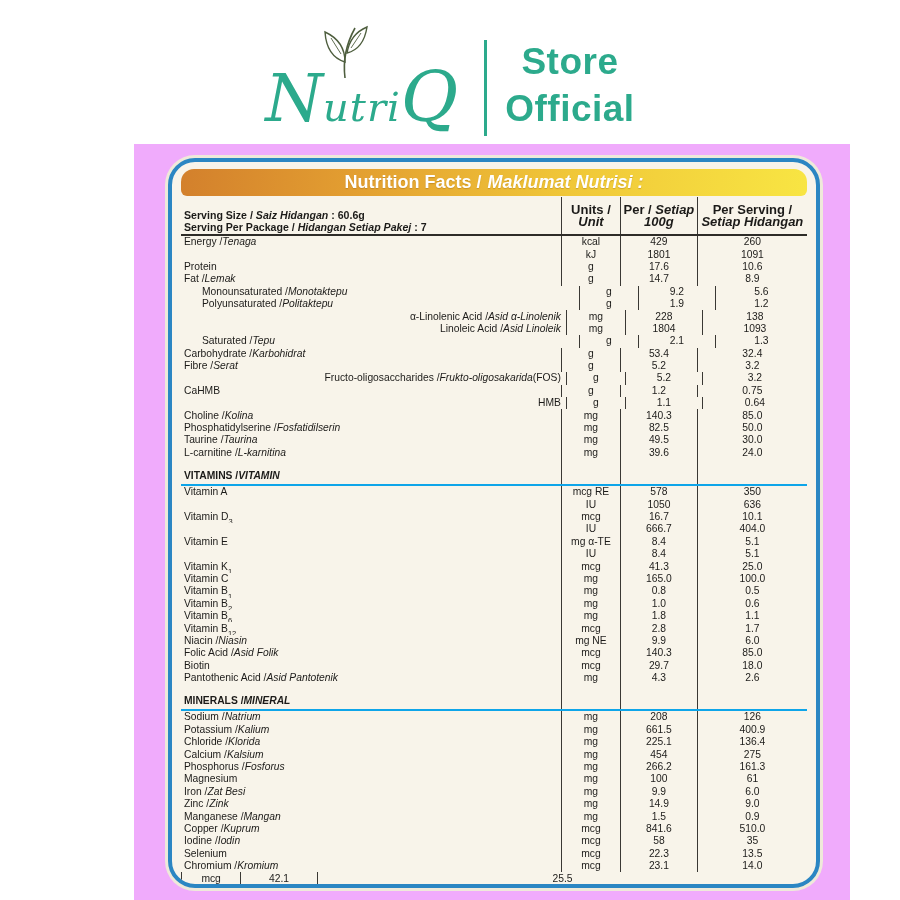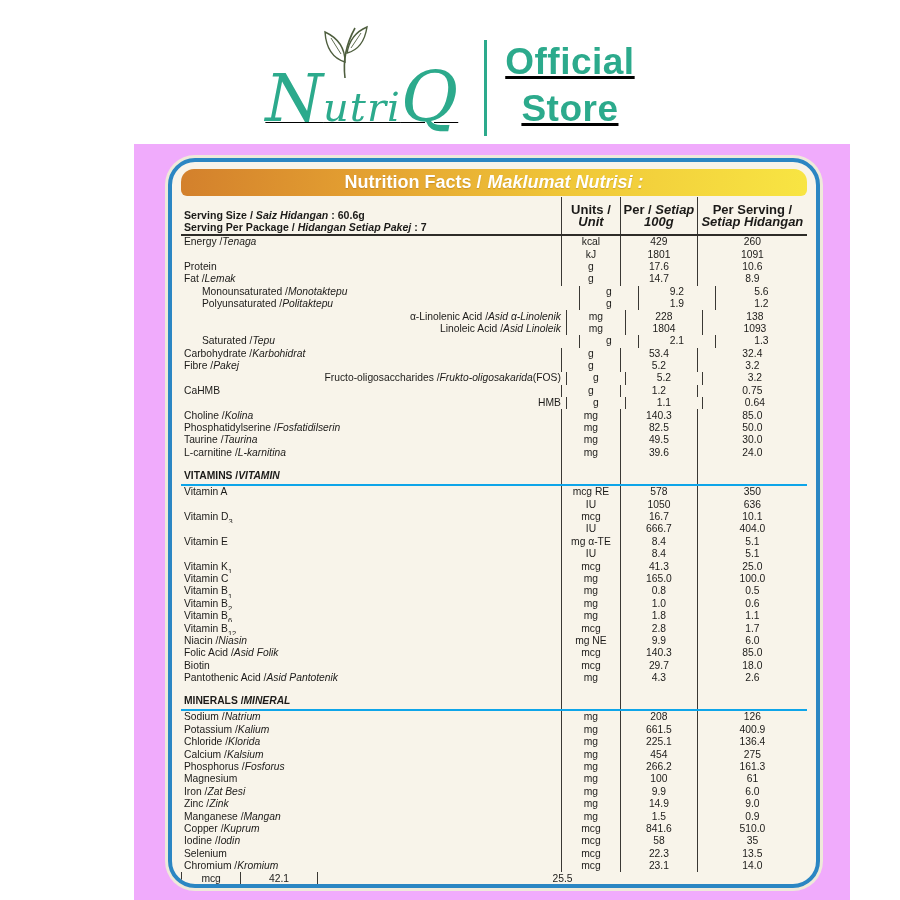--- a/index.html
+++ b/index.html
@@ -1,21 +1,21 @@
 <!DOCTYPE html>
 <html><head>
 <meta charset="utf-8">
 <style>
   html,body{margin:0;padding:0;background:#ffffff;}
   body{width:900px;height:900px;font-family:"Liberation Sans",sans-serif;}
   .page{position:relative;width:900px;height:900px;background:#ffffff;overflow:hidden;}
 
   
   .brand-header{position:absolute;top:0;left:0;width:900px;height:168px;
-    display:flex;justify-content:center;align-items:center;text-decoration:underline;}
+    display:flex;justify-content:center;align-items:center;}
   .brand-logo{position:relative;color:#2caa8c;font-family:"DejaVu Serif",serif;
     font-style:italic;line-height:1;margin-top:26px;padding-right:6px;}
   .brand-n{font-size:66px;}
   .brand-mid{font-size:40px;letter-spacing:1px;}
   .brand-q{font-size:70px;}
   .leaf-svg{position:absolute;top:-40px;left:52px;}
   .logo-divider{width:3px;height:96px;background:#2caa8c;margin:8px 18px 0 20px;}
   .store-text{color:#2caa8c;font-weight:bold;font-size:37px;line-height:47px;
     text-align:center;margin-top:2px;letter-spacing:0.5px;}
 
@@ -69,22 +69,22 @@
       <svg class="leaf-svg" width="56" height="58" viewBox="0 0 56 58">
         <path d="M28 56 C26 40 28 24 38 6" stroke="#4e5e3e" fill="none" stroke-width="1.6"></path>
         <path d="M28 40 C15 36 9 25 8 10 C21 16 28 25 28 40 Z" fill="none" stroke="#4e5e3e" stroke-width="1.4"></path>
         <path d="M30 31 C32 19 38 10 50 5 C48 18 42 28 30 31 Z" fill="none" stroke="#4e5e3e" stroke-width="1.4"></path>
         <path d="M14 16 L24 32 M44 11 L34 26" stroke="#4e5e3e" fill="none" stroke-width="0.9"></path>
       </svg>
       <span class="brand-n">N</span><span class="brand-mid">utri</span><span class="brand-q">Q</span>
     </div>
     <div class="logo-divider"></div>
     <div class="store-text">
+      <div>Store</div>
       <div>Official</div>
-      <div>Store</div>
     </div>
   </header>
 
   <div class="panel">
     <div class="card">
 
       <div class="banner">
         <span class="en">Nutrition Facts /</span>
         <span class="ms">Maklumat Nutrisi :</span>
       </div>
@@ -163,21 +163,21 @@
             <div class="c1">2.1</div>
             <div class="cs">1.3</div>
           </div>
           <div class="trow">
             <div class="cl">Carbohydrate / <i>Karbohidrat</i></div>
             <div class="cu">g</div>
             <div class="c1">53.4</div>
             <div class="cs">32.4</div>
           </div>
           <div class="trow">
-            <div class="cl">Fibre / <i>Pakej</i></div>
+            <div class="cl">Fibre / <i>Serat</i></div>
             <div class="cu">g</div>
             <div class="c1">5.2</div>
             <div class="cs">3.2</div>
           </div>
           <div class="trow">
             <div class="cl ralign">Fructo-oligosaccharides / <i>Frukto-oligosakarida</i> (FOS)</div>
             <div class="cu">g</div>
             <div class="c1">5.2</div>
             <div class="cs">3.2</div>
           </div>

